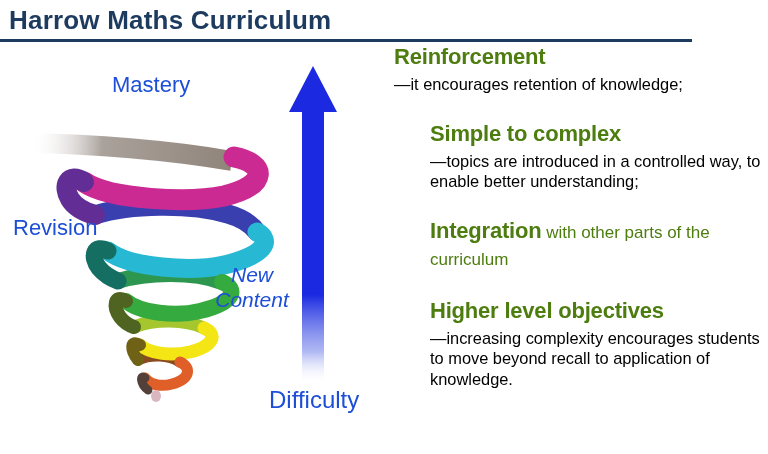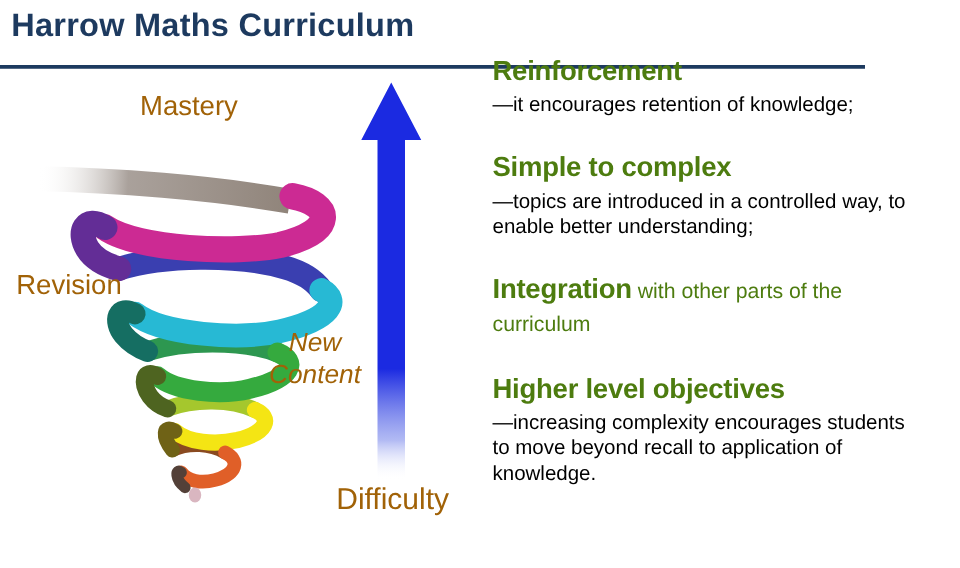--- a/index.html
+++ b/index.html
@@ -2,44 +2,44 @@
 <html><head>
 <meta charset="utf-8">
 <style>
   * { box-sizing: border-box; margin: 0; padding: 0; }
   html, body { width: 768px; height: 454px; background: #ffffff; overflow: hidden; }
   body { font-family: "Liberation Sans", sans-serif; position: relative; }
 
   
   .title-wrap {
     position: absolute; left: 0; top: 3px; width: 692px;
-    border-bottom: 3px solid #1d3a5f; padding: 2px 0 16px 9px;
+    border-bottom: 3px solid #1d3a5f; padding: 2px 0 3px 9px;
   }
   .title-wrap h1 {
     font-size: 26px; font-weight: bold; color: #1d3a5f; letter-spacing: 0.2px;
   }
 
   
   .diagram { position: absolute; left: 0; top: 40px; width: 386px; height: 414px; }
   .diagram svg { position: absolute; left: 0; top: 0; }
 
   .spiral-label {
-    position: absolute; color: #a16207; font-size: 22px; line-height: 1.1;
+    position: absolute; color: #1d4ed8; font-size: 22px; line-height: 1.1;
   }
   .label-mastery   { left: 112px; top: 33px;  }
   .label-revision  { left: 13px;  top: 176px; }
   .label-new-content { left: 198px; top: 222px; width: 108px; text-align: center;
                        font-size: 21px; line-height: 25px; white-space: pre-line; font-style: italic; }
   .label-difficulty { left: 269px; top: 347px; font-size: 24px; }
 
   
   .points {
     position: absolute; left: 394px; top: 44px; width: 362px; color: #151515;
   }
-  .point + .point { margin-top: 26px; }
+  .point + .point { margin-top: 26px; margin-left: 36px; }
   .point h3 {
     font-size: 22px; font-weight: bold; color: #4d7c0f;
     letter-spacing: -0.2px; line-height: 25px; margin-bottom: 3px;
   }
   .point h3 .suffix {
     font-weight: normal; font-size: 17px; letter-spacing: 0; white-space: pre;
   }
   .point p {
     font-size: 16.4px; line-height: 20.5px; white-space: pre; color: #000000;
   }

